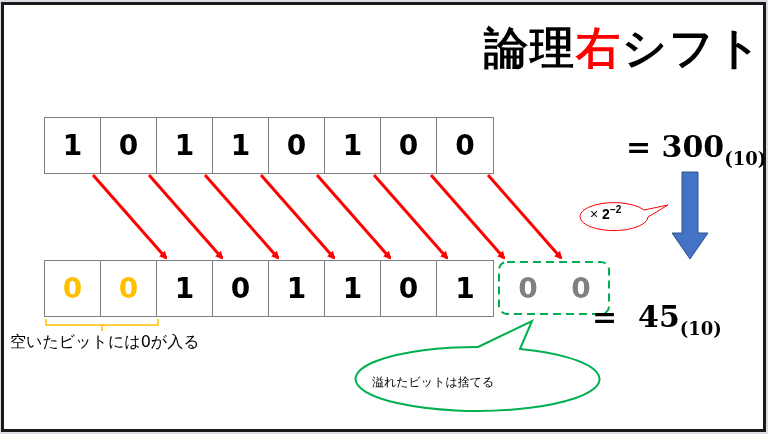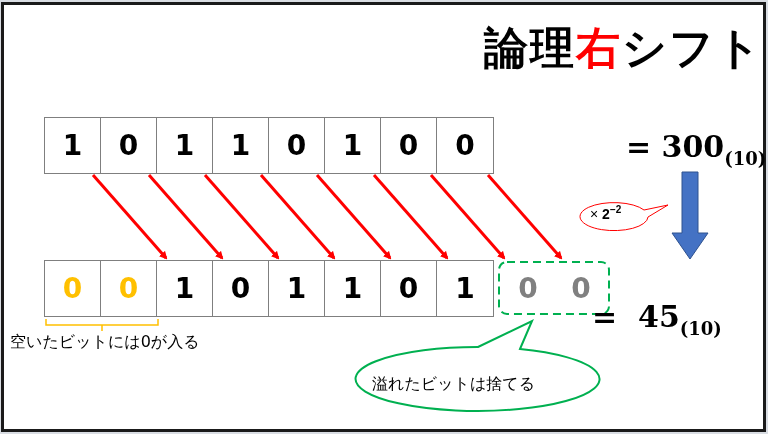--- a/index.html
+++ b/index.html
@@ -53,21 +53,21 @@
     .eq .main { font-size: 30px; }
     .eq .sub { font-size: 18px; position: relative; top: 8px; }
     .label {
       position: absolute;
       font-family: "DejaVu Sans", sans-serif;
       font-size: 16px; color: #000; white-space: nowrap;
     }
     .callout-text {
       position: absolute;
       font-family: "DejaVu Sans", sans-serif;
-      font-size: 16px; color: #000; white-space: nowrap;
+      font-size: 12px; color: #000; white-space: nowrap;
     }
     .mult {
       position: absolute;
       font-family: Liberation Sans, sans-serif;
       font-size: 14px; color: #000; white-space: nowrap;
     }
     .mult b { font-weight: bold; }
     .mult sup { font-size: 10px; font-weight: bold; }
     svg.overlay { position: absolute; left: 0; top: 0; }
   </style>

